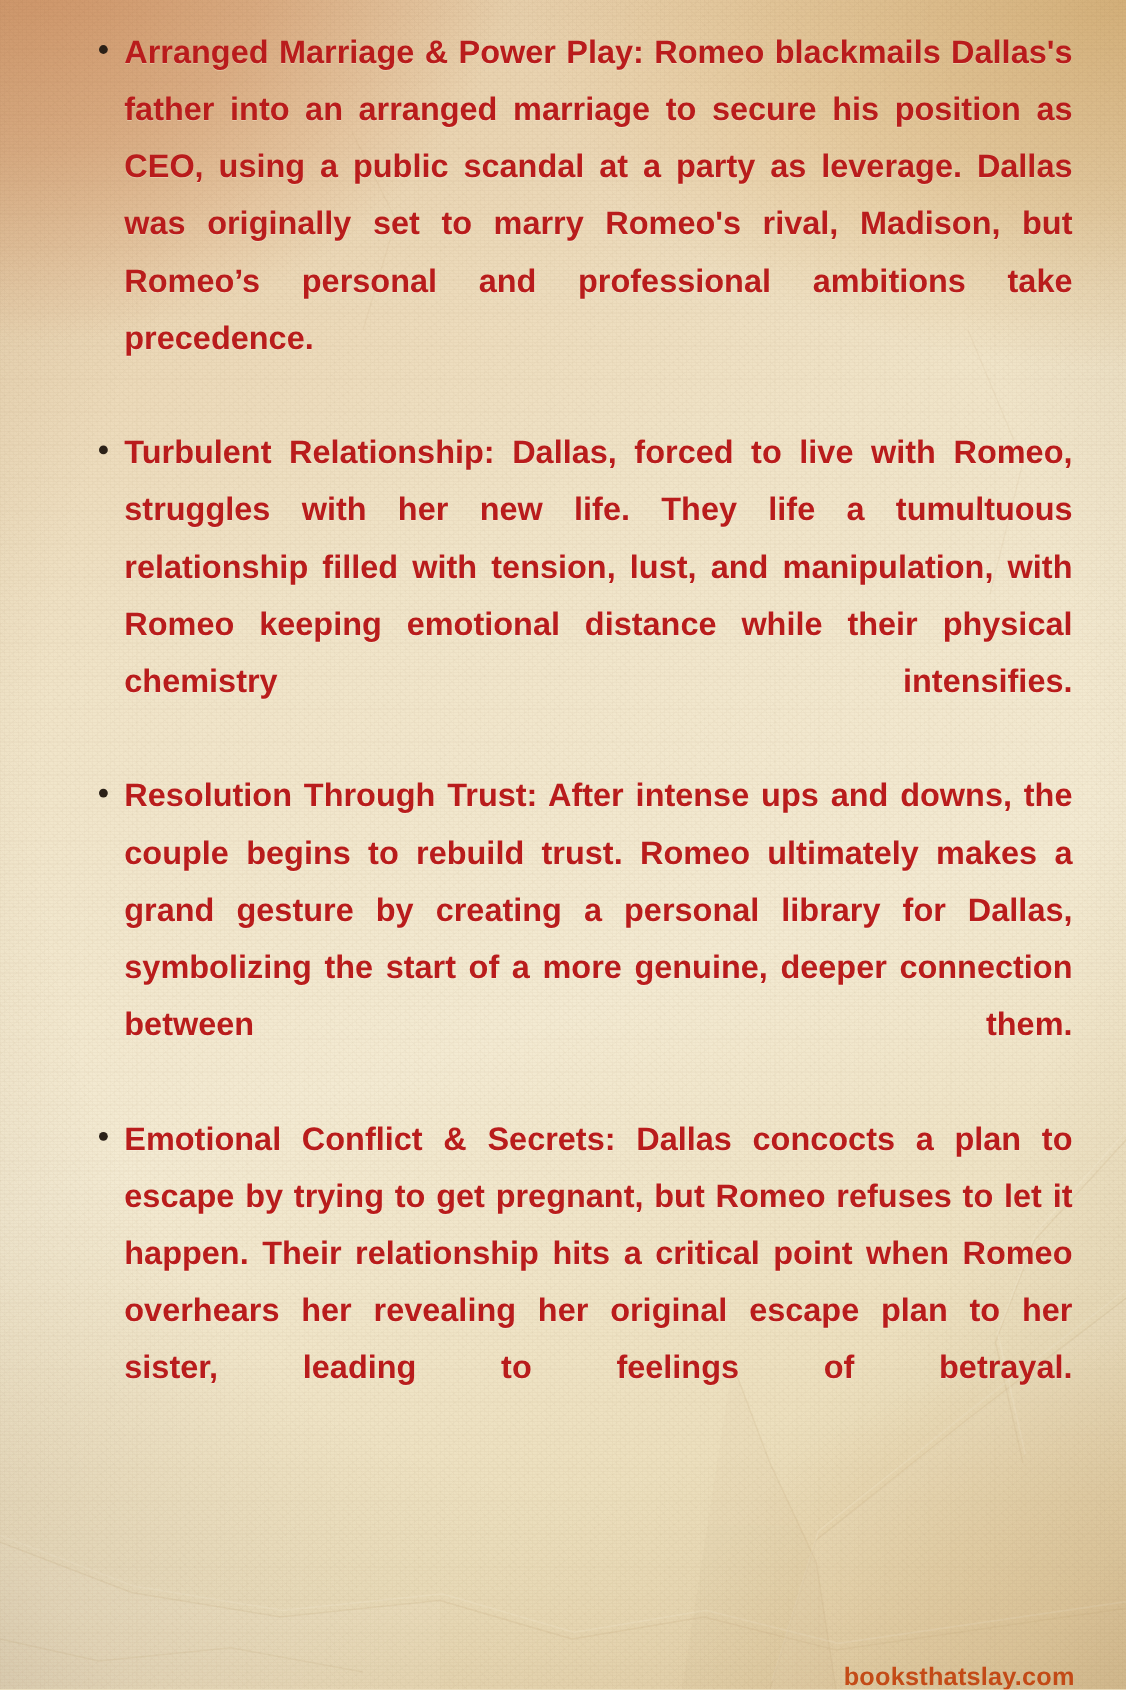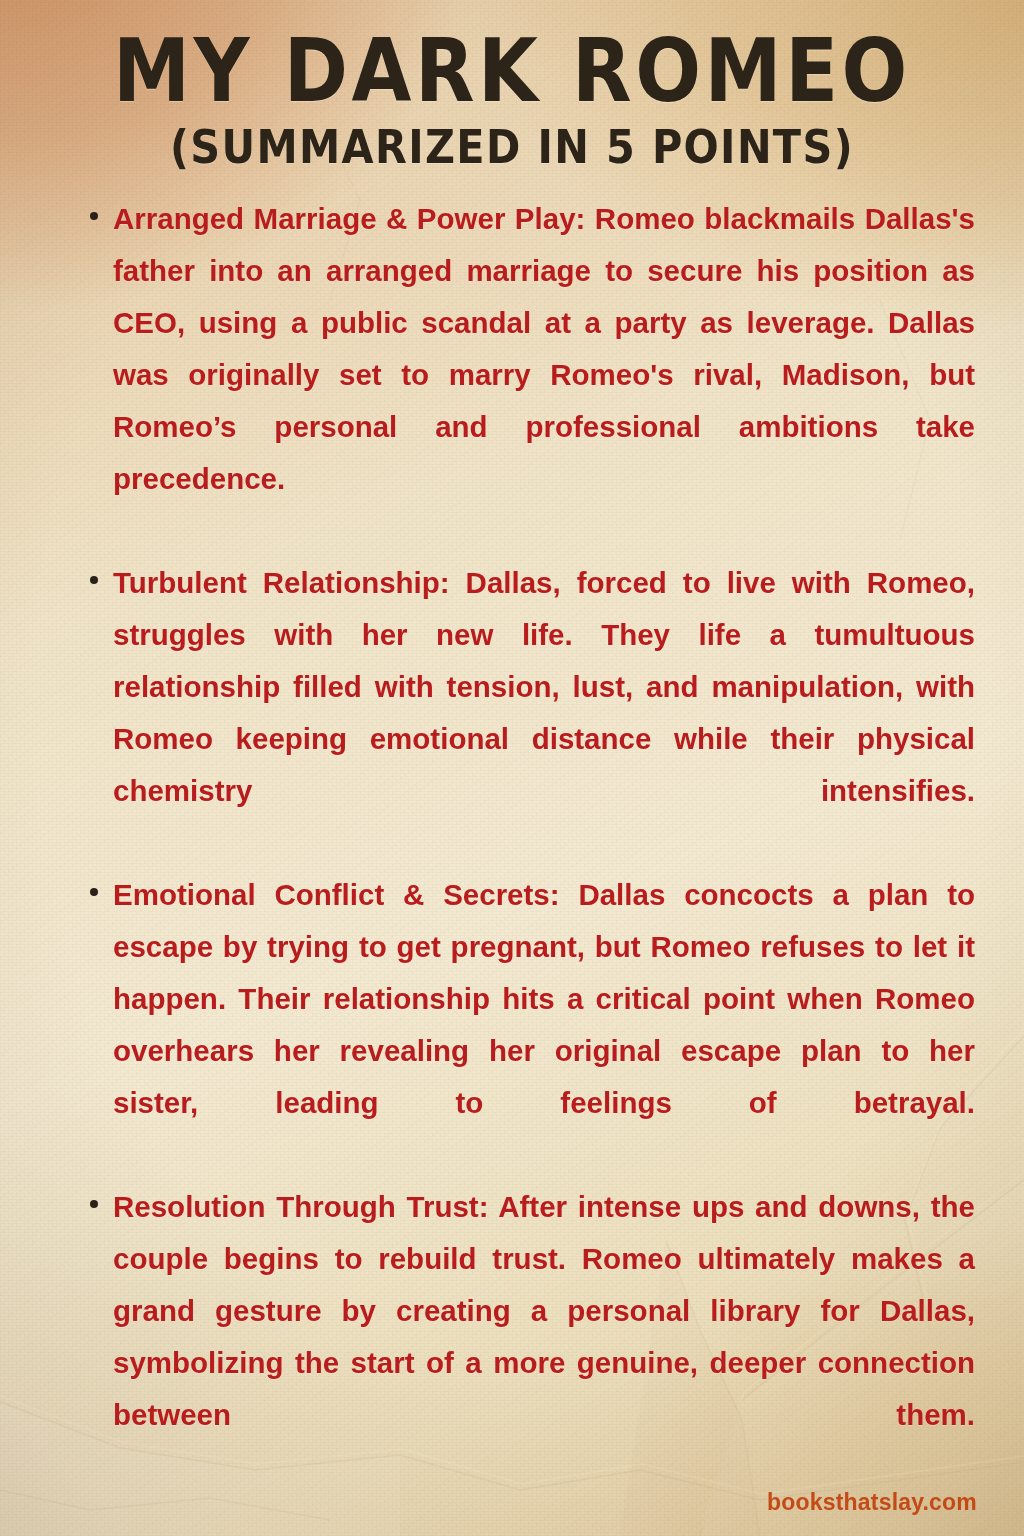--- a/index.html
+++ b/index.html
@@ -198,36 +198,32 @@
     <g fill="none" stroke="#b08f62" stroke-opacity="0.18" stroke-width="1.2">
       <path d="M320 120 L360 200 L330 300"></path>
       <path d="M880 300 L930 420 L900 540"></path>
     </g>
   </svg>
 
   <div class="paper-vignette"></div>
 
   <div class="content">
 
-    <div class="title-block">
-      <h1 class="main-title">MY DARK ROMEO</h1>
-      <h2 class="sub-title">(SUMMARIZED IN 5 POINTS)</h2>
-    </div>
 
     <ul class="points">
       <li class="point">
         <span>Arranged Marriage &amp; Power Play: Romeo blackmails Dallas's father into an arranged marriage to secure his position as CEO, using a public scandal at a party as leverage. Dallas was originally set to marry Romeo's rival, Madison, but Romeo’s personal and professional ambitions take precedence.</span><span class="line-end"></span>
       </li>
       <li class="point">
         <span>Turbulent Relationship: Dallas, forced to live with Romeo, struggles with her new life. They life a tumultuous relationship filled with tension, lust, and manipulation, with Romeo keeping emotional distance while their physical chemistry intensifies.</span><span class="line-end"></span>
       </li>
       <li class="point">
+        <span>Resolution Through Trust: After intense ups and downs, the couple begins to rebuild trust. Romeo ultimately makes a grand gesture by creating a personal library for Dallas, symbolizing the start of a more genuine, deeper connection between them.</span><span class="line-end"></span>
+      </li>
+      <li class="point">
         <span>Emotional Conflict &amp; Secrets: Dallas concocts a plan to escape by trying to get pregnant, but Romeo refuses to let it happen. Their relationship hits a critical point when Romeo overhears her revealing her original escape plan to her sister, leading to feelings of betrayal.</span><span class="line-end"></span>
-      </li>
-      <li class="point">
-        <span>Resolution Through Trust: After intense ups and downs, the couple begins to rebuild trust. Romeo ultimately makes a grand gesture by creating a personal library for Dallas, symbolizing the start of a more genuine, deeper connection between them.</span><span class="line-end"></span>
       </li>
     </ul>
 
     <div class="footer">booksthatslay.com</div>
 
   </div>
 </div>
 
 </body></html>

